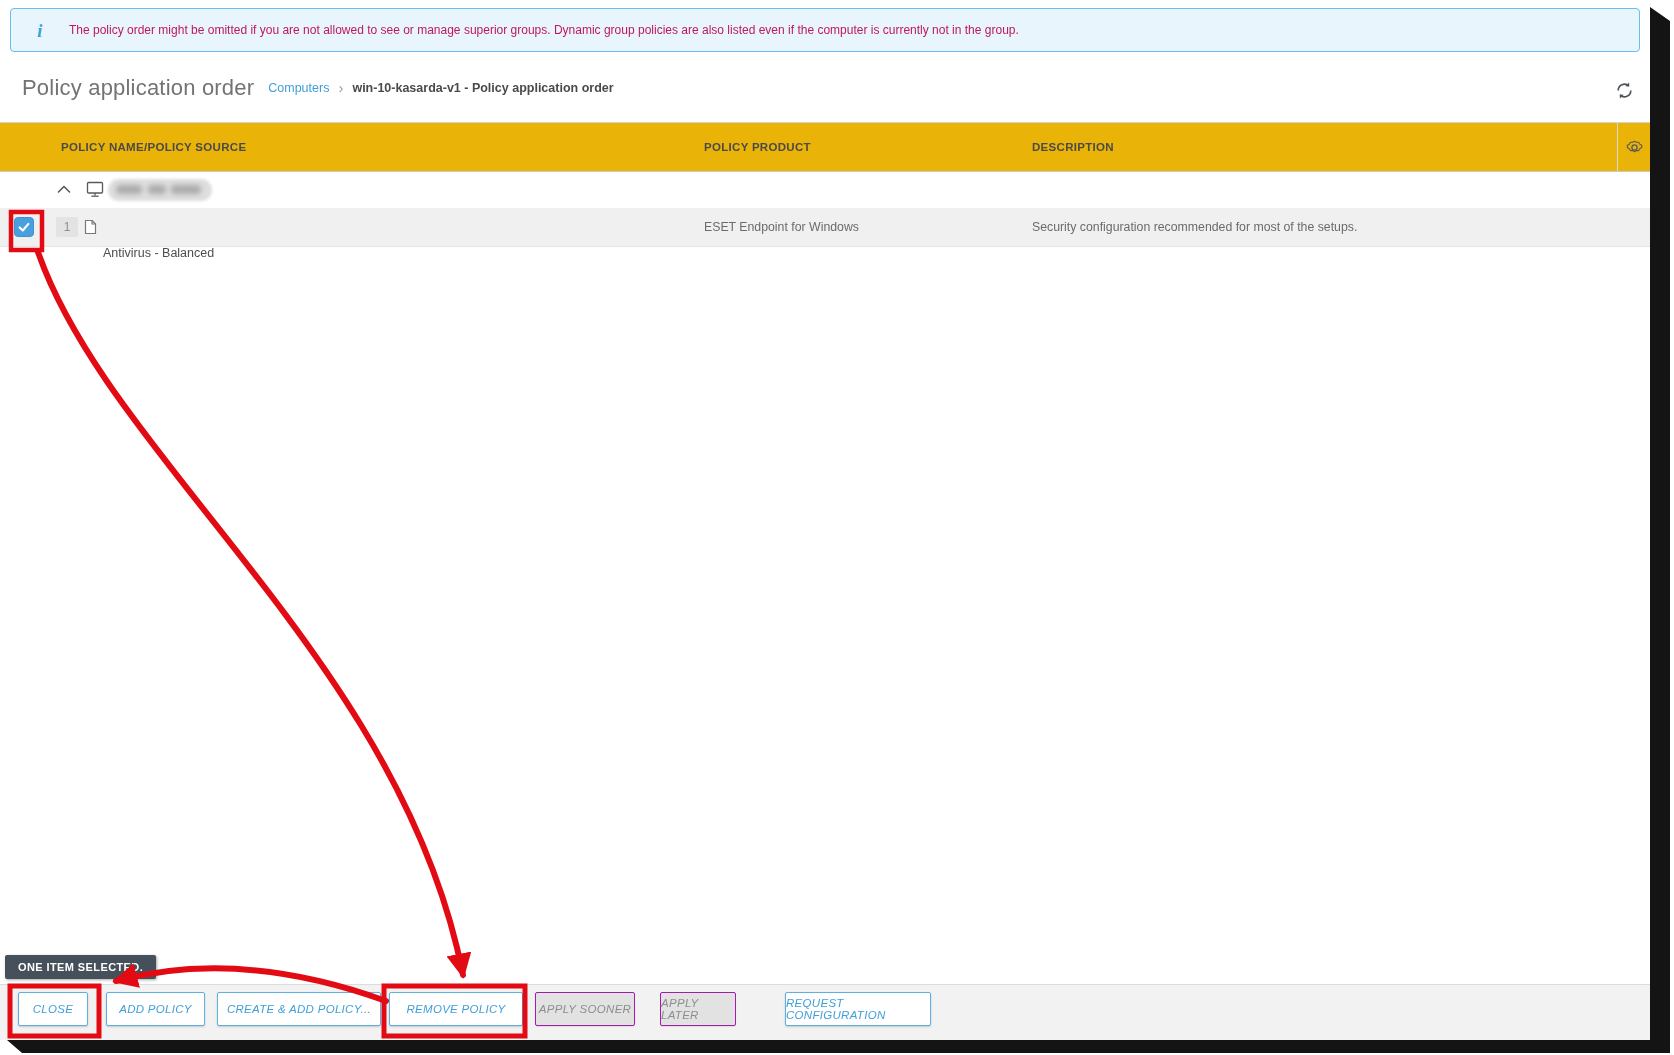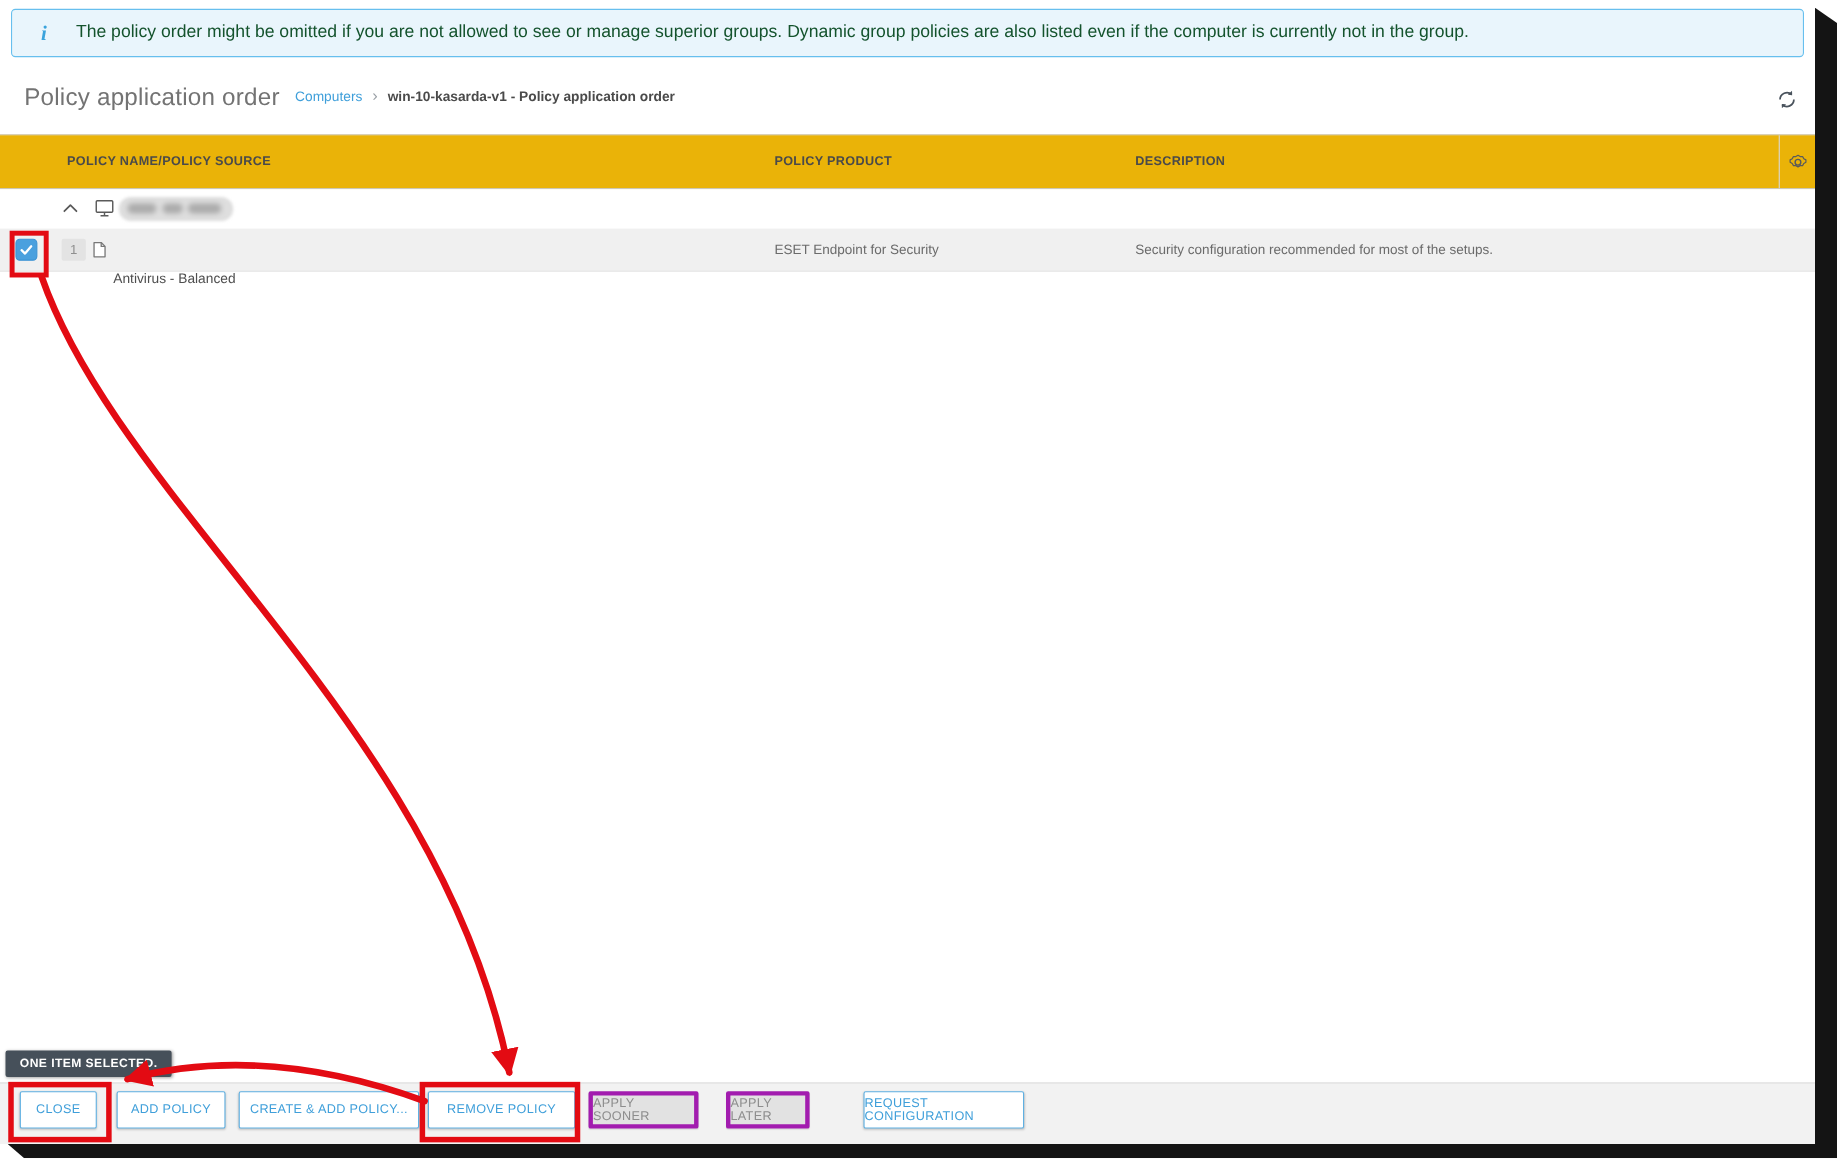--- a/index.html
+++ b/index.html
@@ -14,21 +14,21 @@
   .info-banner{
     position:absolute;left:10px;top:8px;width:1630px;height:44px;box-sizing:border-box;
     background:#e9f5fc;border:1px solid #67bfee;border-radius:4px;
     display:flex;align-items:center;
   }
   .info-icon{
     width:58px;flex:0 0 58px;text-align:center;
     font-family:"Liberation Serif",serif;font-style:italic;font-weight:bold;
     font-size:19px;color:#3aa3dc;line-height:1;
   }
-  .info-text{font-size:16px;color:#14532d;}
+  .info-text{font-size:12px;color:#be185d;}
 
   
   .title-row{position:absolute;left:22px;top:72px;height:32px;display:flex;align-items:center;}
   .page-title{font-size:22px;font-weight:300;color:#737373;letter-spacing:.2px;}
   .breadcrumb{display:flex;align-items:center;margin-left:14px;gap:9px;font-size:12.5px;}
   .breadcrumb-link{color:#3f9fda;cursor:pointer;}
   .breadcrumb-sep{color:#9aa0a6;font-size:15px;line-height:1;transform:translateY(-1px);}
   .breadcrumb-current{color:#4a4a4a;font-weight:bold;}
   .refresh-btn{position:absolute;left:1612px;top:78px;width:24px;height:24px;cursor:pointer;
     display:flex;align-items:center;justify-content:center;}
@@ -87,24 +87,24 @@
   }
 
   
   .bottom-bar{
     position:absolute;left:0;top:984px;width:1650px;height:56px;box-sizing:border-box;
     background:#f2f2f2;border-top:1px solid #dcdcdc;
   }
   .btn{
     position:absolute;top:7px;height:34px;box-sizing:border-box;border-radius:2px;
     display:flex;align-items:center;justify-content:center;
-    font-size:11.5px;letter-spacing:.3px;font-family:inherit;cursor:pointer;
+    font-size:11.5px;letter-spacing:.3px;font-family:inherit;cursor:pointer;font-style:italic;
   }
   .btn.primary{background:#fff;border:1px solid #5fb0e2;color:#3f9fda;box-shadow:0 1px 2px rgba(0,0,0,.18);}
-  .btn.disabled{background:#e2e2e2;border:4px solid #a21caf;color:#8d8d8d;cursor:default;box-shadow:0 1px 1px rgba(0,0,0,.08);}
+  .btn.disabled{background:#e2e2e2;border:1px solid #a21caf;color:#8d8d8d;cursor:default;box-shadow:0 1px 1px rgba(0,0,0,.08);}
   .b-close{left:18px;width:70px;}
   .b-add{left:106px;width:99px;}
   .b-create{left:217px;width:164px;}
   .b-remove{left:389px;width:134px;}
   .b-sooner{left:535px;width:100px;}
   .b-later{left:660px;width:76px;}
   .b-request{left:785px;width:146px;}
 
   
   .shadow-right{
@@ -182,21 +182,21 @@
       <svg width="14" height="14" viewBox="0 0 16 16">
         <polyline points="3,8.5 6.6,12 13,4.5" fill="none" stroke="#ffffff" stroke-width="2.4" stroke-linecap="round" stroke-linejoin="round"></polyline>
       </svg>
     </div>
     <div class="row-index">1</div>
     <svg class="doc-ic" width="13" height="16" viewBox="0 0 13 16">
       <path d="M1.5 1.5 h6.5 l3.5 3.5 v9.5 h-10 z" fill="#ffffff" stroke="#787878" stroke-width="1.2" stroke-linejoin="round"></path>
       <path d="M8 1.5 v3.5 h3.5" fill="none" stroke="#787878" stroke-width="1.2" stroke-linejoin="round"></path>
     </svg>
     <div class="row-name">Antivirus - Balanced</div>
-    <div class="row-product">ESET Endpoint for Security</div>
+    <div class="row-product">ESET Endpoint for Windows</div>
     <div class="row-desc">Security configuration recommended for most of the setups.</div>
   </div>
 
   <div class="sel-tooltip">ONE ITEM SELECTED.</div>
 
   <div class="bottom-bar">
     <div class="btn primary b-close">CLOSE</div>
     <div class="btn primary b-add">ADD POLICY</div>
     <div class="btn primary b-create">CREATE &amp; ADD POLICY...</div>
     <div class="btn primary b-remove">REMOVE POLICY</div>

